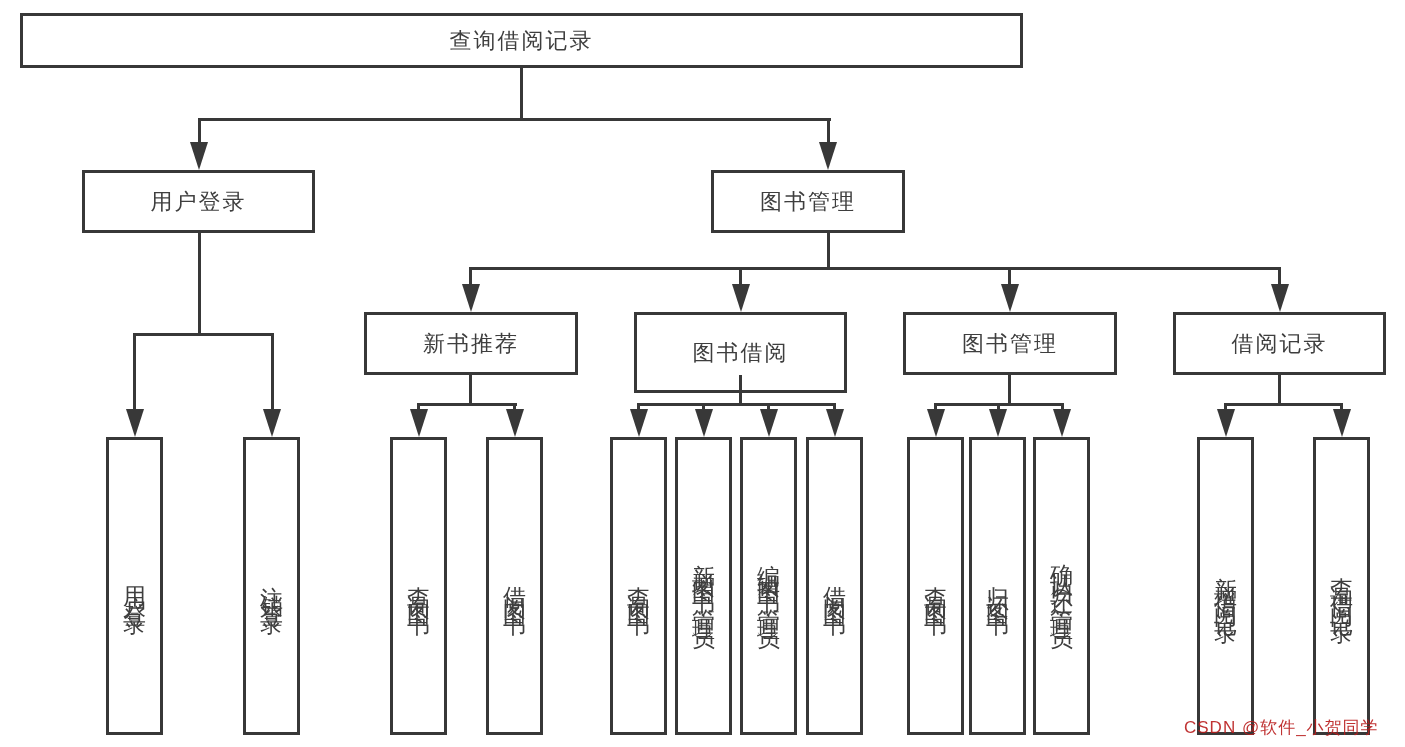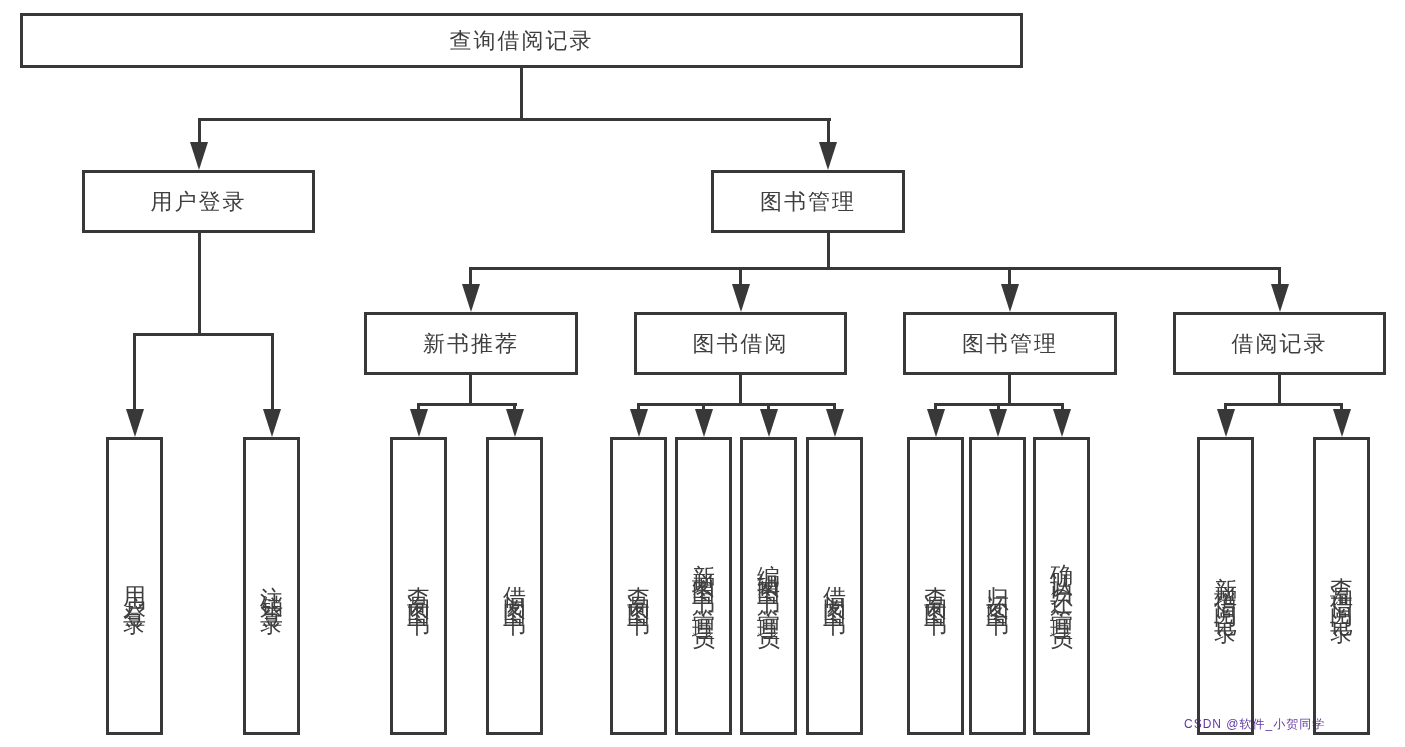--- a/index.html
+++ b/index.html
@@ -38,22 +38,22 @@
   .ln{position:absolute;background:#383838;}
   .ar{
     position:absolute;width:0;height:0;
     border-left:9px solid transparent;
     border-right:9px solid transparent;
     border-top:28px solid #383838;
   }
   .watermark{
     position:absolute;
     left:1184px;top:716px;
-    font-size:12px;
-    color:#4c1d95;
+    font-size:17px;
+    color:#b91c1c;
     opacity:0.9;
     letter-spacing:1px;
     white-space:nowrap;
     z-index:5;
   }
 </style>
 </head>
 <body>
 
 <div class="canvas">
@@ -65,21 +65,21 @@
   <div class="hbox" style="left:82px;top:170px;width:233px;height:63px">
     <span class="hlabel">用户登录</span>
   </div>
   <div class="hbox" style="left:711px;top:170px;width:194px;height:63px">
     <span class="hlabel">图书管理</span>
   </div>
 
   <div class="hbox" style="left:364px;top:312px;width:214px;height:63px">
     <span class="hlabel">新书推荐</span>
   </div>
-  <div class="hbox" style="left:634px;top:312px;width:213px;height:63px">
+  <div class="hbox" style="left:634px;top:312px;width:213px;height:81px">
     <span class="hlabel">图书借阅</span>
   </div>
   <div class="hbox" style="left:903px;top:312px;width:214px;height:63px">
     <span class="hlabel">图书管理</span>
   </div>
   <div class="hbox" style="left:1173px;top:312px;width:213px;height:63px">
     <span class="hlabel">借阅记录</span>
   </div>
 
   <div class="vbox" style="left:106px;top:437px;width:57px;height:298px">

